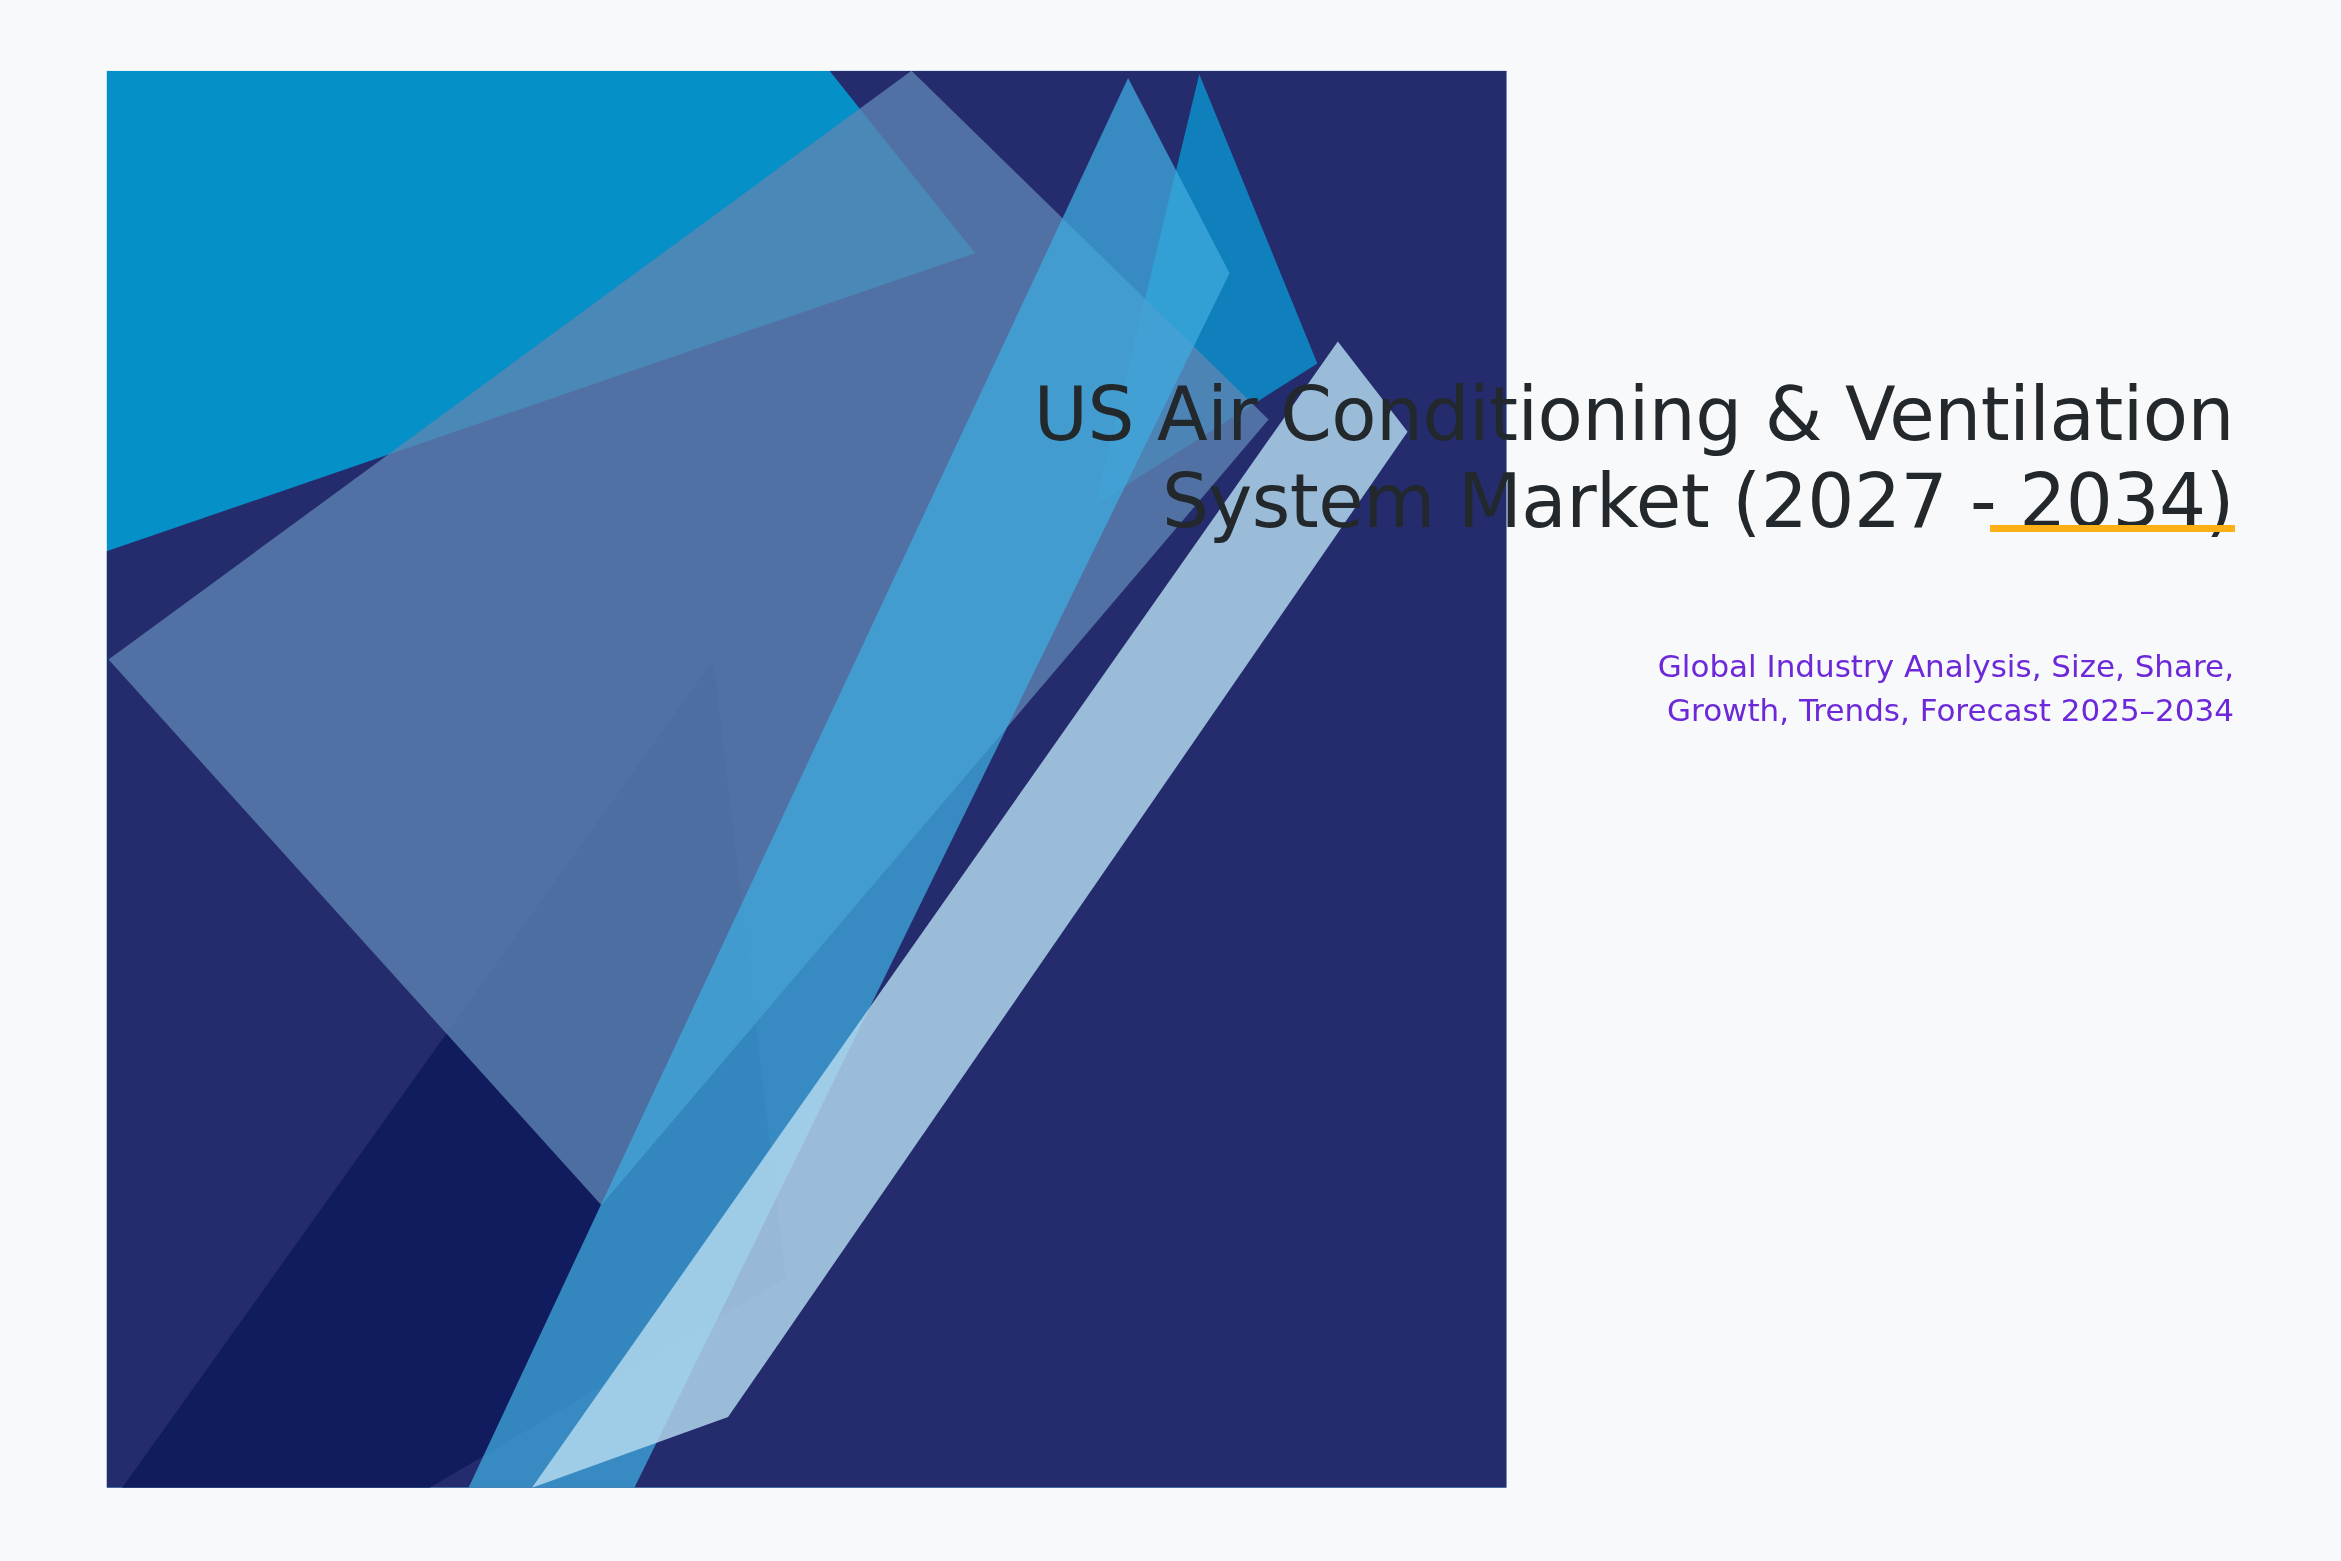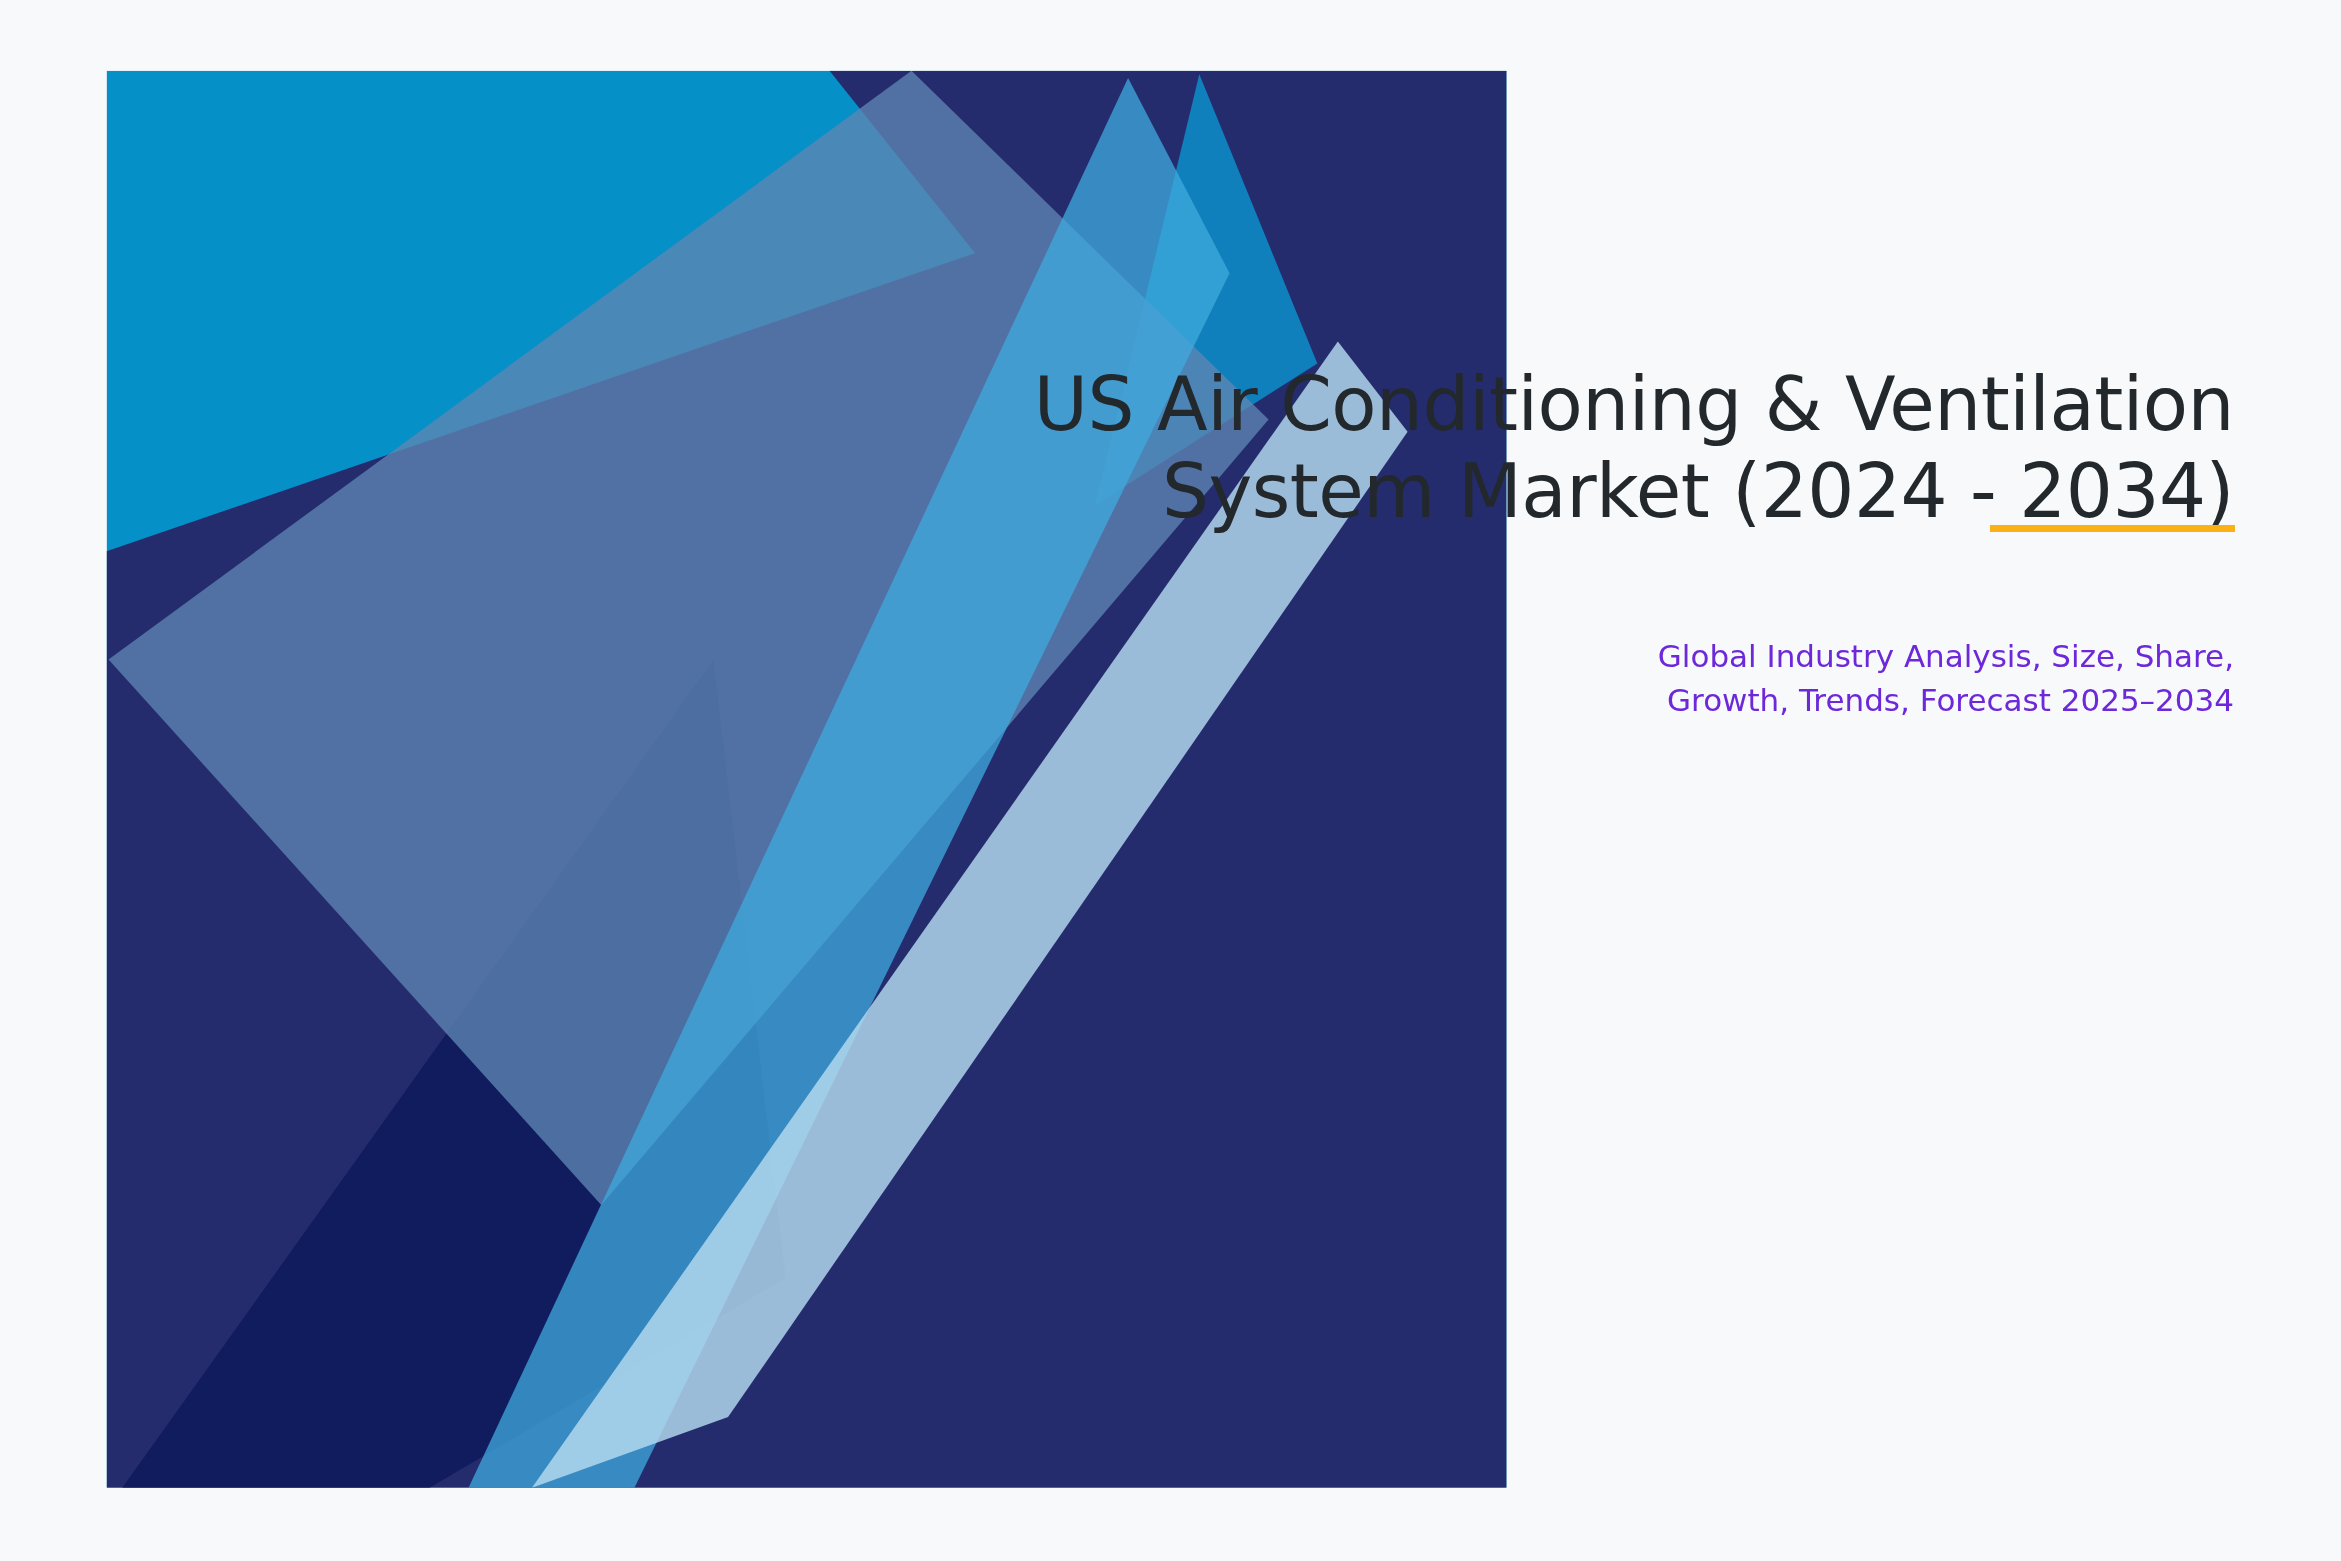--- a/index.html
+++ b/index.html
@@ -27,21 +27,21 @@
     top: 0;
     width: 2342px;
     height: 1561px;
     pointer-events: none;
   }
 
   
   #text-block {
     position: absolute;
     left: 951px;
-    top: 361px;
+    top: 371px;
     width: 1283px;
     text-align: right;
   }
 
   #title {
     margin: 0;
     font-size: 74px;
     line-height: 1.18;
     font-weight: 400;
     letter-spacing: -0.5px;
@@ -102,21 +102,21 @@
       <polygon fill="#3fa9dd" fill-opacity="0.76" points="2312,160 2520,560 1300,3050 960,3050"></polygon>
 
       <polygon fill="#b6dcf0" fill-opacity="0.82" points="2742,700 2885,885 1492,2905 1090,3050"></polygon>
     </g>
   </svg>
 
   <div id="text-block">
 
     <h1 id="title" style="color: rgb(34, 40, 43);">
       <span>US Air Conditioning &amp; Ventilation</span><br>
-      <span>System Market (2024 - 2034)</span>
+      <span>System Market (2027 - 2034)</span>
     </h1>
 
     <div id="subtitle-wrap">
       <p id="subtitle" style="color: #6d28d9;">
         <span>Global Industry Analysis, Size, Share,</span><br>
         <span>Growth, Trends, Forecast 2025–2034</span>
       </p>
     </div>
 
   </div>

